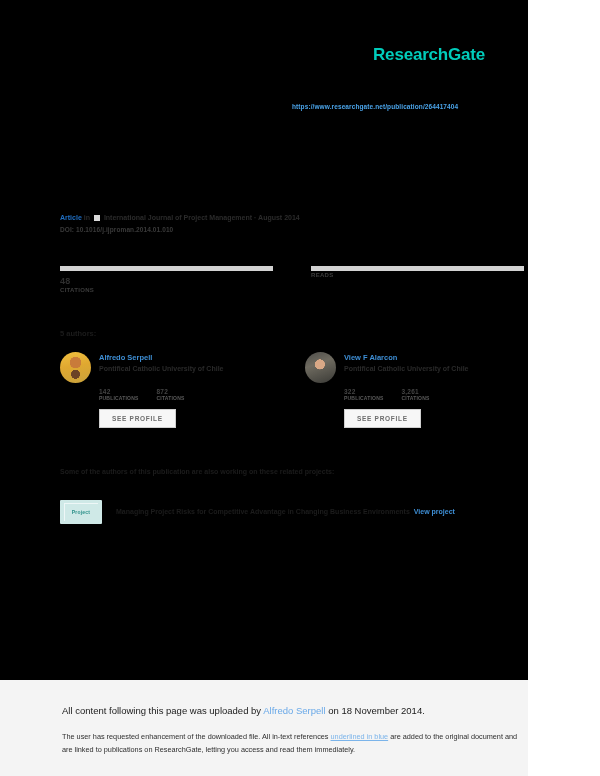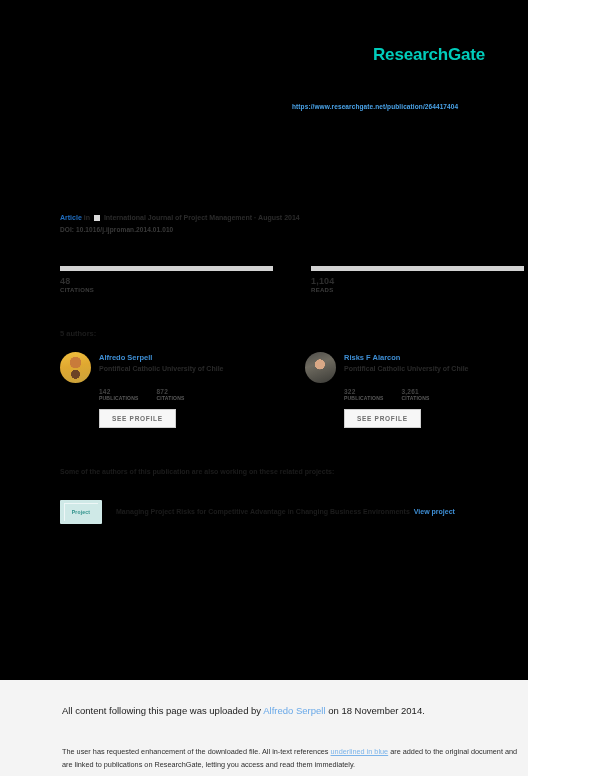--- a/index.html
+++ b/index.html
@@ -300,21 +300,21 @@
     color: #1a1a1a;
     white-space: nowrap;
   }
   .footer-upload .author-link {
     color: #6aa9e8;
     text-decoration: none;
   }
   .footer-note {
     position: absolute;
     left: 62px;
-    top: 65px;
+    top: 50px;
     width: 466px;
     font-size: 7.3px;
     color: #2e2e2e;
     line-height: 1.85;
   }
   .footer-note .blue-underline {
     color: #7bb4ea;
     text-decoration: underline;
   }
 </style>
@@ -342,21 +342,20 @@
   </div>
 
   <div class="stats">
     <div class="stat-col">
       <div class="stat-rule"></div>
       <div class="stat-num">48</div>
       <div class="stat-label">CITATIONS</div>
     </div>
     <div class="stat-col">
       <div class="stat-rule"></div>
-      <div class="stat-num">1,104</div>
       <div class="stat-label">READS</div>
     </div>
   </div>
 
   <div class="authors-heading">5 authors:</div>
 
   <div class="authors-row">
 
     <div class="author-card">
       <div class="author-top">
@@ -376,21 +375,21 @@
           <div class="astat-lbl">CITATIONS</div>
         </div>
       </div>
       <div class="see-profile">SEE PROFILE</div>
     </div>
 
     <div class="author-card">
       <div class="author-top">
         <div class="avatar a2"></div>
         <div class="author-info">
-          <div class="author-name">Risks F Alarcon</div>
+          <div class="author-name">View F Alarcon</div>
           <div class="author-affil">Pontifical Catholic University of Chile</div>
         </div>
       </div>
       <div class="author-stats">
         <div class="astat">
           <div class="astat-num">322</div>
           <div class="astat-lbl">PUBLICATIONS</div>
         </div>
         <div class="astat">
           <div class="astat-num">3,261</div>

